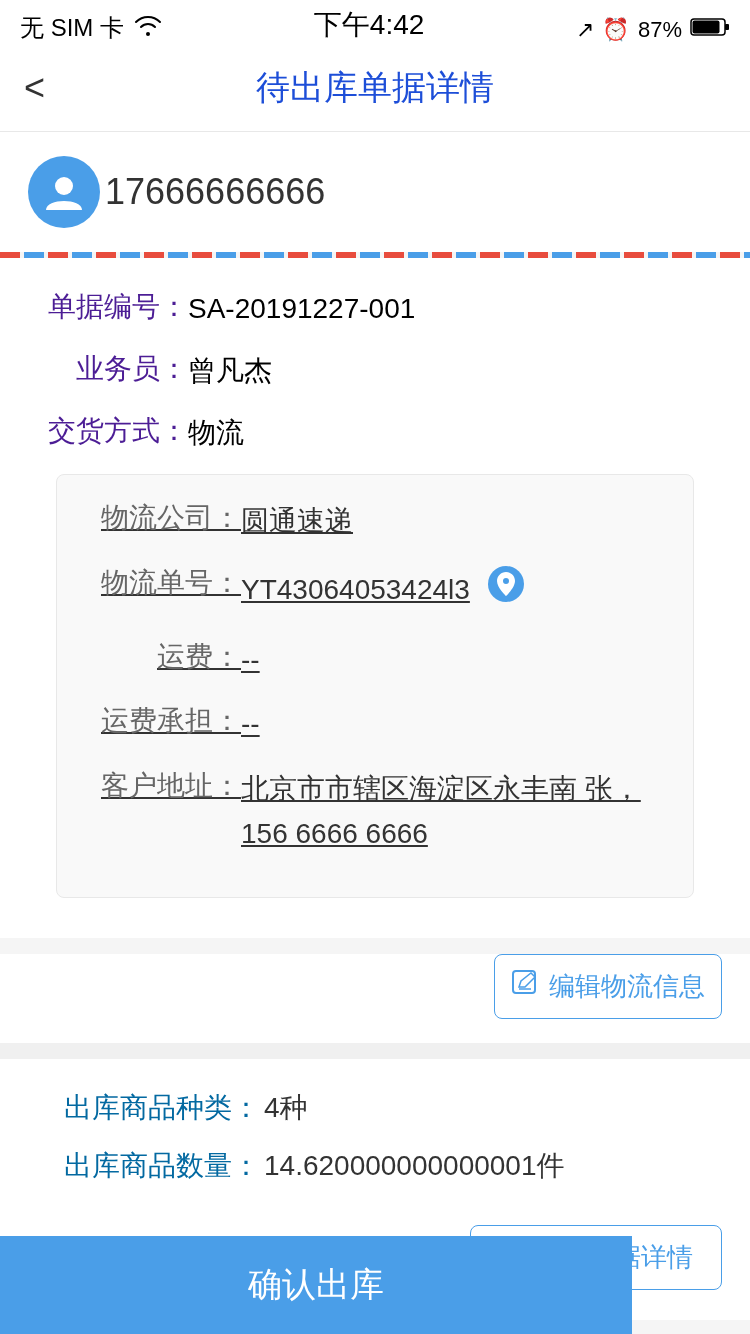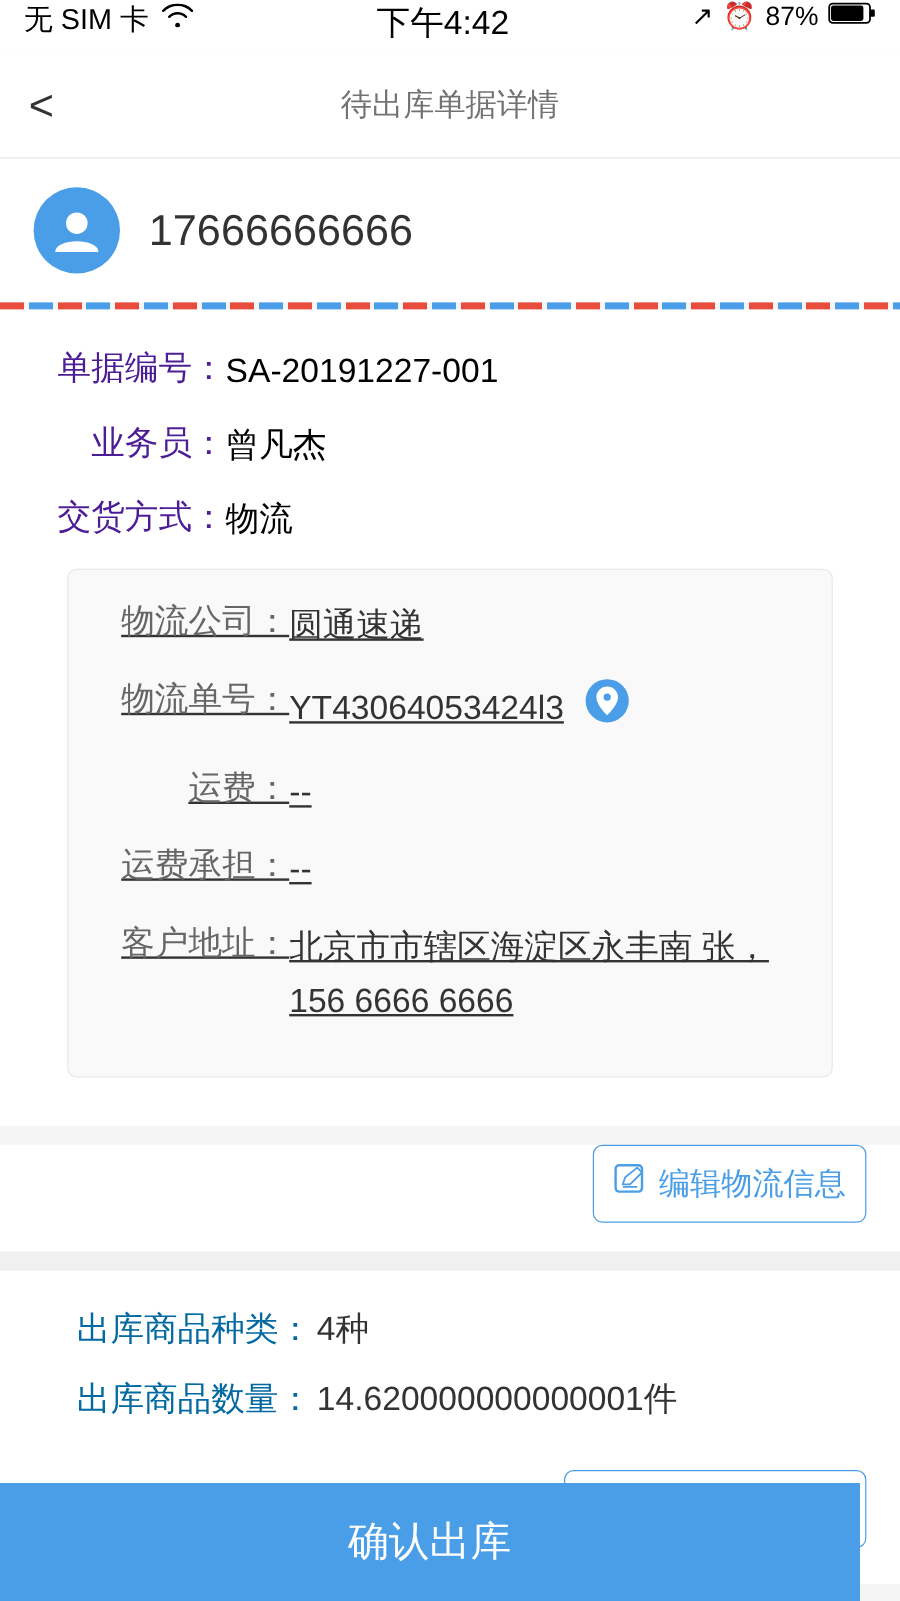--- a/index.html
+++ b/index.html
@@ -12,21 +12,21 @@
       position: relative;
       font-size: 28px;
       color: #333;
     }
 
     
     .status-bar {
       background: #fff;
       height: 44px;
       display: flex;
-      align-items: flex-start;
+      align-items: flex-end;
       justify-content: space-between;
       padding: 0 20px;
       font-size: 24px;
       color: #000;
     }
     .status-left { display: flex; align-items: center; gap: 10px; }
     .status-center { font-weight: 500; font-size: 28px; }
     .status-right { display: flex; align-items: center; gap: 8px; font-size: 22px; }
 
     
@@ -40,32 +40,32 @@
       border-bottom: 1px solid #e8e8e8;
     }
     .nav-back {
       position: absolute;
       left: 24px;
       font-size: 36px;
       color: #333;
       cursor: pointer;
     }
     .nav-title {
-      font-size: 26px;
+      font-size: 34px;
       font-weight: 500;
-      color: #737373;
+      color: #1d4ed8;
     }
 
     
     .customer-header {
       background: #fff;
       padding: 24px 28px;
       display: flex;
       align-items: center;
-      gap: 24px;
+      gap: 5px;
     }
     .avatar {
       width: 72px;
       height: 72px;
       border-radius: 50%;
       background: #4a9ee8;
       display: flex;
       align-items: center;
       justify-content: center;
       flex-shrink: 0;
@@ -209,21 +209,21 @@
       align-items: center;
       gap: 10px;
       cursor: pointer;
     }
 
     
     .confirm-btn-container {
       position: fixed;
       bottom: 0;
       left: 0;
-      width: 716px;
+      width: 632px;
       background: #4a9ee8;
       padding: 26px 0;
       text-align: center;
     }
     .confirm-btn {
       color: #fff;
       font-size: 34px;
       font-weight: 500;
       cursor: pointer;
       background: transparent;

